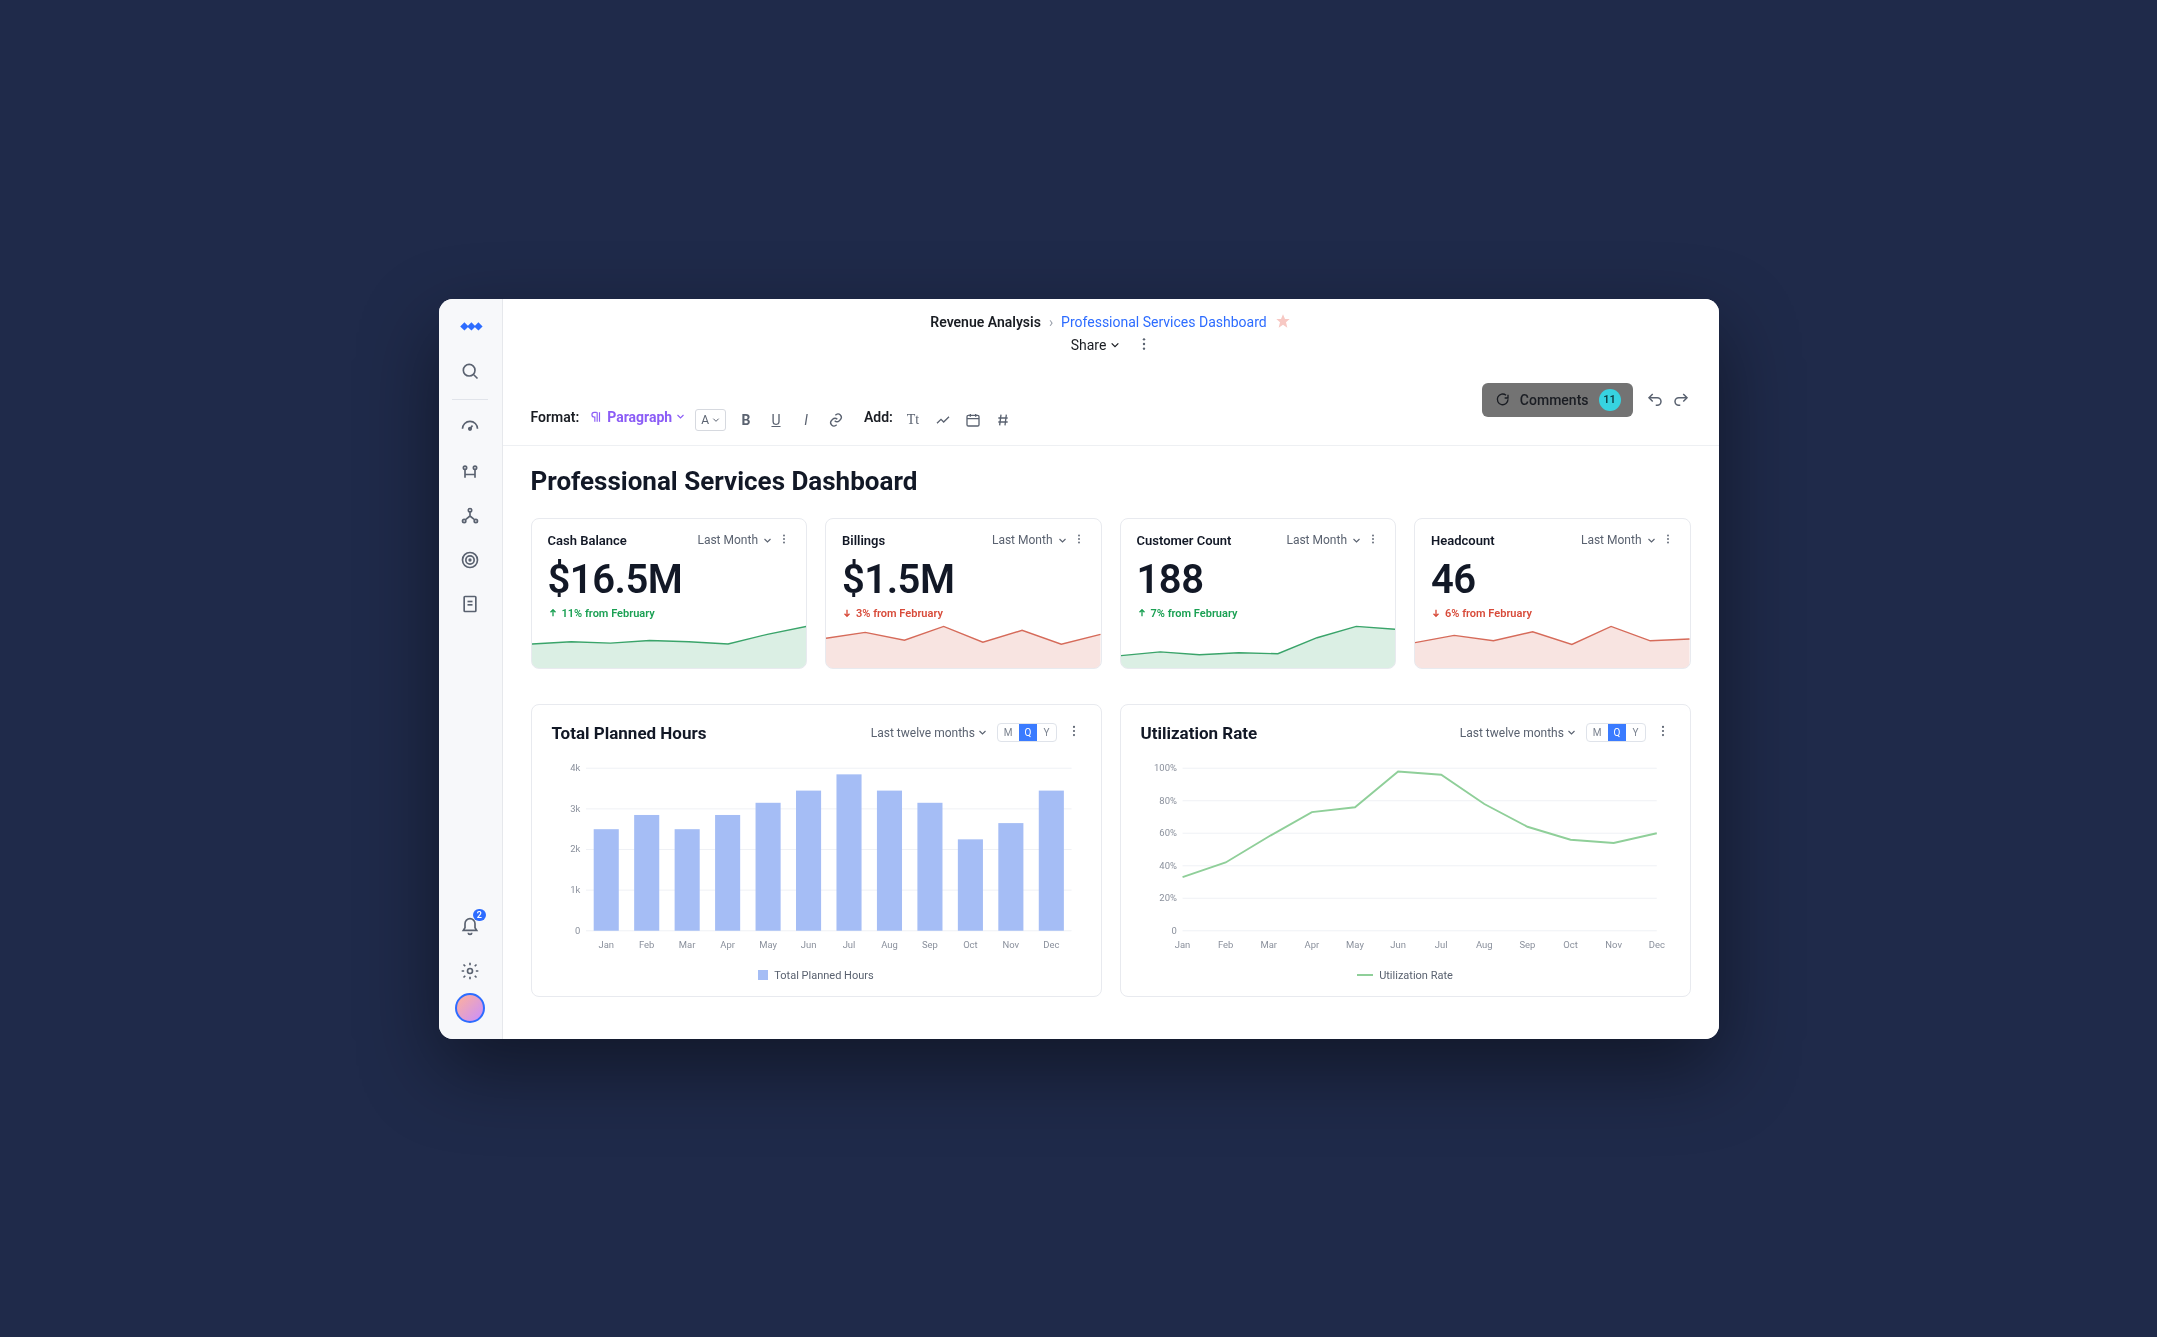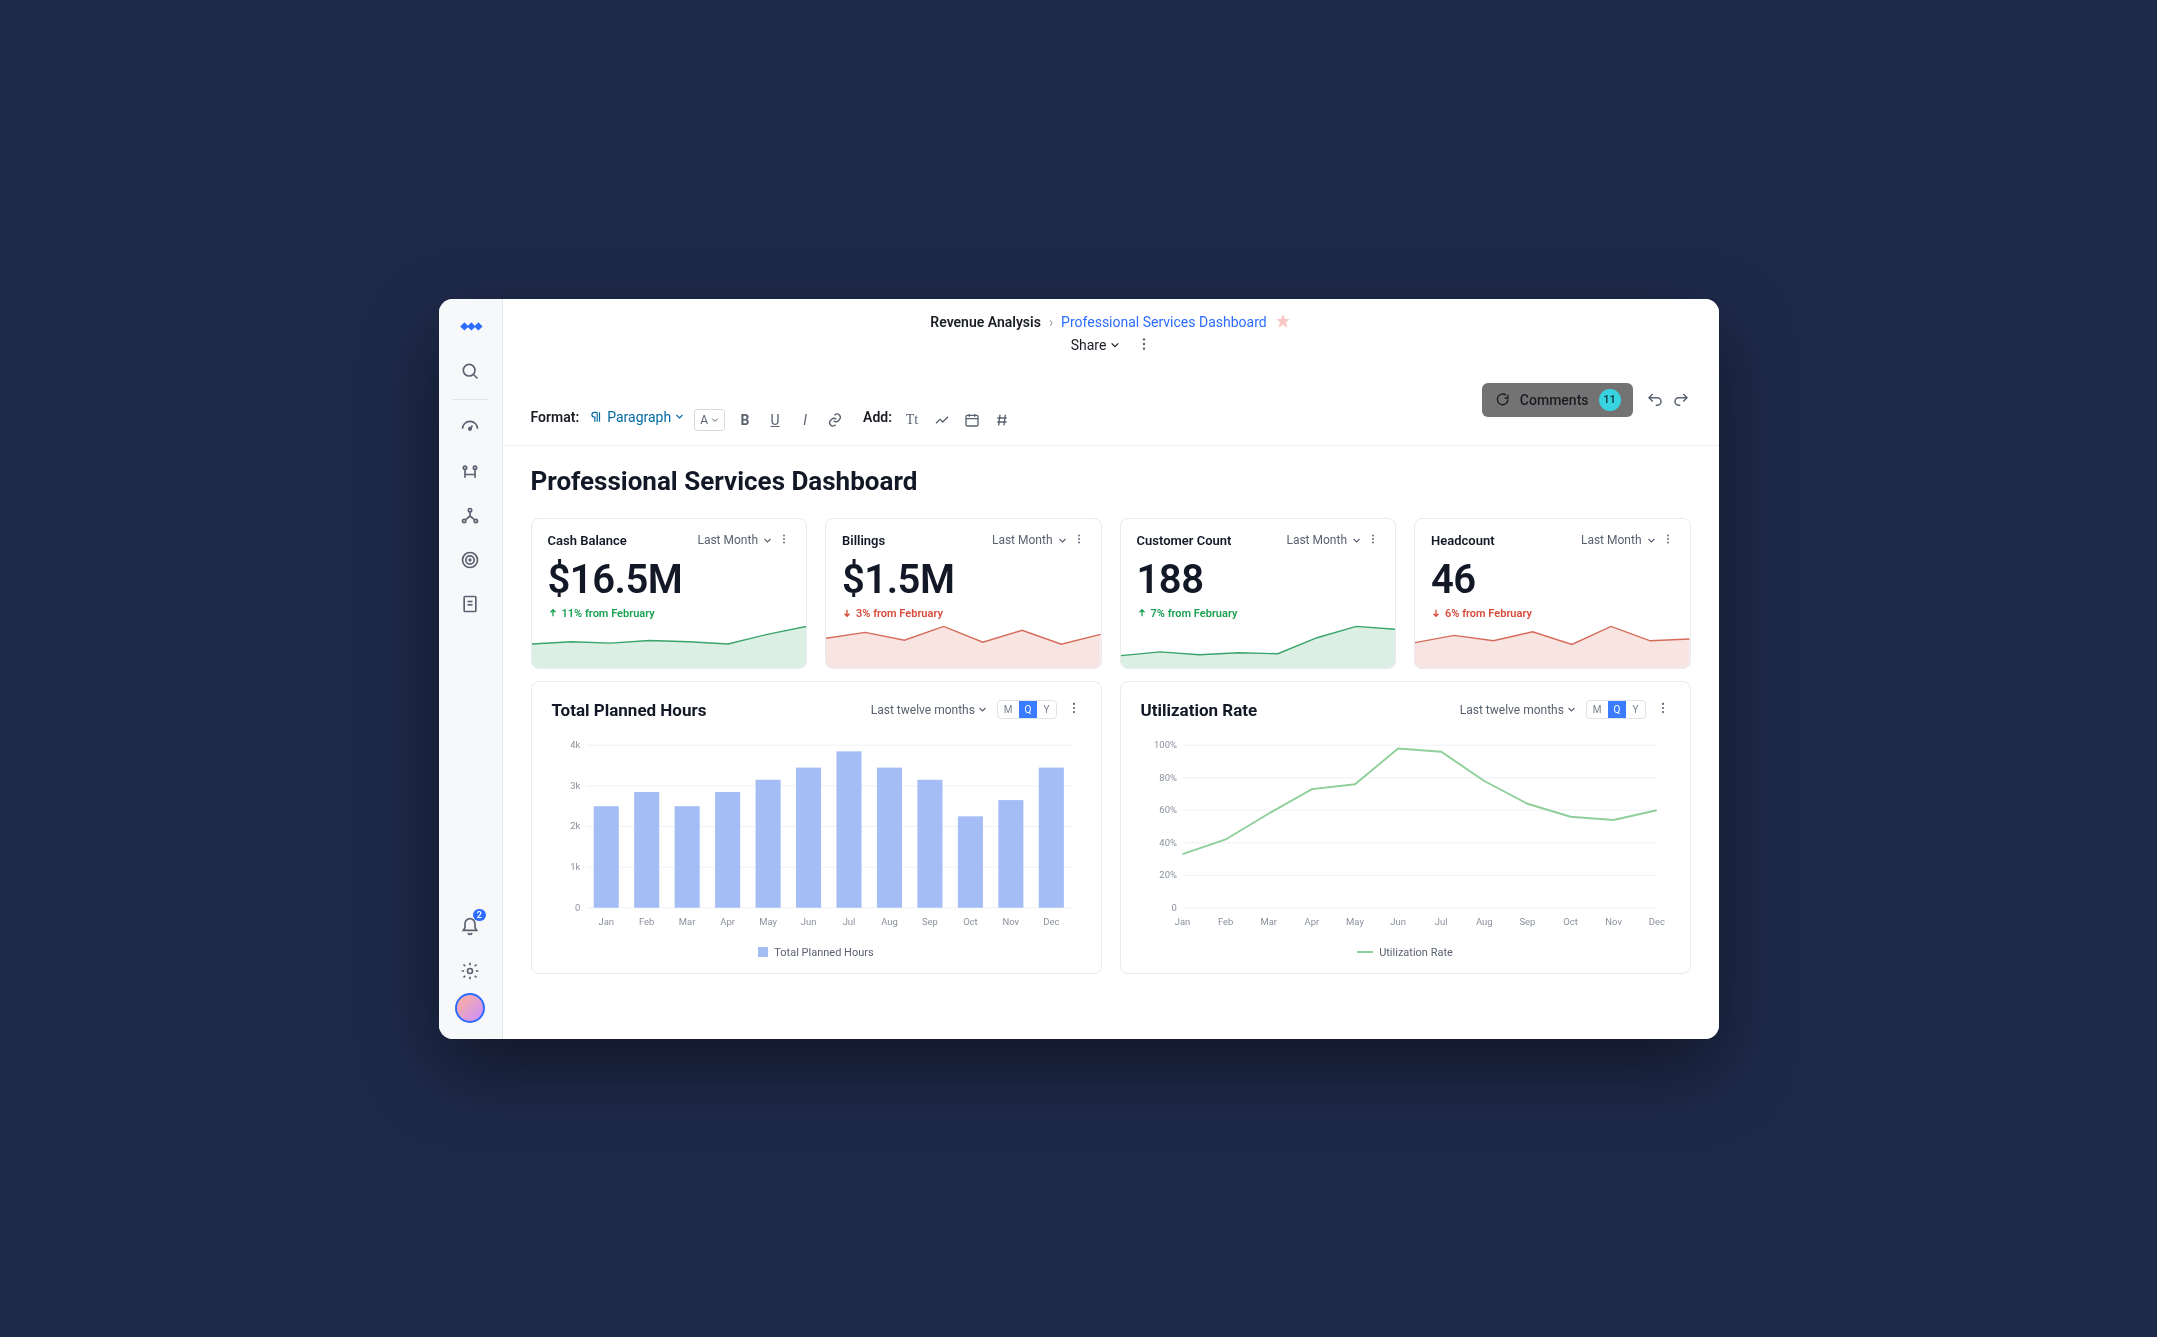--- a/index.html
+++ b/index.html
@@ -78,21 +78,21 @@
     border-bottom: 1px solid #eef0f3;
   }
   .toolbar-left { display: flex; align-items: center; gap: 18px; font-size: 14px; color: #1a1d23; }
   .fmt-group, .add-group { display: flex; align-items: flex-start; gap: 10px; margin-top: 40px; }
   .fmt-label, .add-label { font-weight: 600; }
   .tool-btn {
     display: inline-flex; align-items: center; justify-content: center;
     min-width: 20px; height: 22px;
     color: #5a6270; cursor: pointer; font-size: 14px;
   }
-  .para-sel { display: flex; align-items: center; gap: 4px; color: #0369a1; cursor: pointer; }
+  .para-sel { display: flex; align-items: center; gap: 4px; color: #8b5cf6; cursor: pointer; font-weight: bold; }
   .font-box { border: 1px solid #d6d9df; border-radius: 3px; padding: 1px 5px; display: flex; align-items: center; gap: 3px; font-size: 12px; }
   .toolbar-right { display: flex; align-items: center; gap: 12px; }
   .comments-pill {
     display: flex; align-items: center; gap: 10px;
     background: #737373; border-radius: 6px;
     padding: 6px 12px; cursor: pointer;
     font-size: 14px; color: #1a1d23; font-weight: 500;
   }
   .comments-count {
     background: #37d3e0; color: #0a3b40;
@@ -100,21 +100,21 @@
     display: flex; align-items: center; justify-content: center;
     font-size: 11px; font-weight: 600;
   }
   .undo-redo { display: flex; gap: 6px; color: #c2c7d0; }
   .undo-redo .tool-btn { cursor: pointer; }
 
   .content { flex: 1; overflow-y: auto; padding: 20px 28px 28px 28px; }
   .page-title { font-size: 26px; font-weight: 700; color: #121826; margin-bottom: 22px; }
 
   
-  .kpi-row { display: grid; grid-template-columns: repeat(4, 1fr); gap: 18px; margin-bottom: 12px; }
+  .kpi-row { display: grid; grid-template-columns: repeat(4, 1fr); gap: 18px; margin-bottom: 35px; }
   .kpi-card {
     border: 1px solid #e8eaef; border-radius: 8px;
     padding: 14px 16px 0 16px;
     background: #fff;
     display: flex; flex-direction: column;
     min-height: 140px;
     position: relative;
     overflow: hidden;
   }
   .kpi-head { display: flex; align-items: center; justify-content: space-between; margin-bottom: 8px; }

